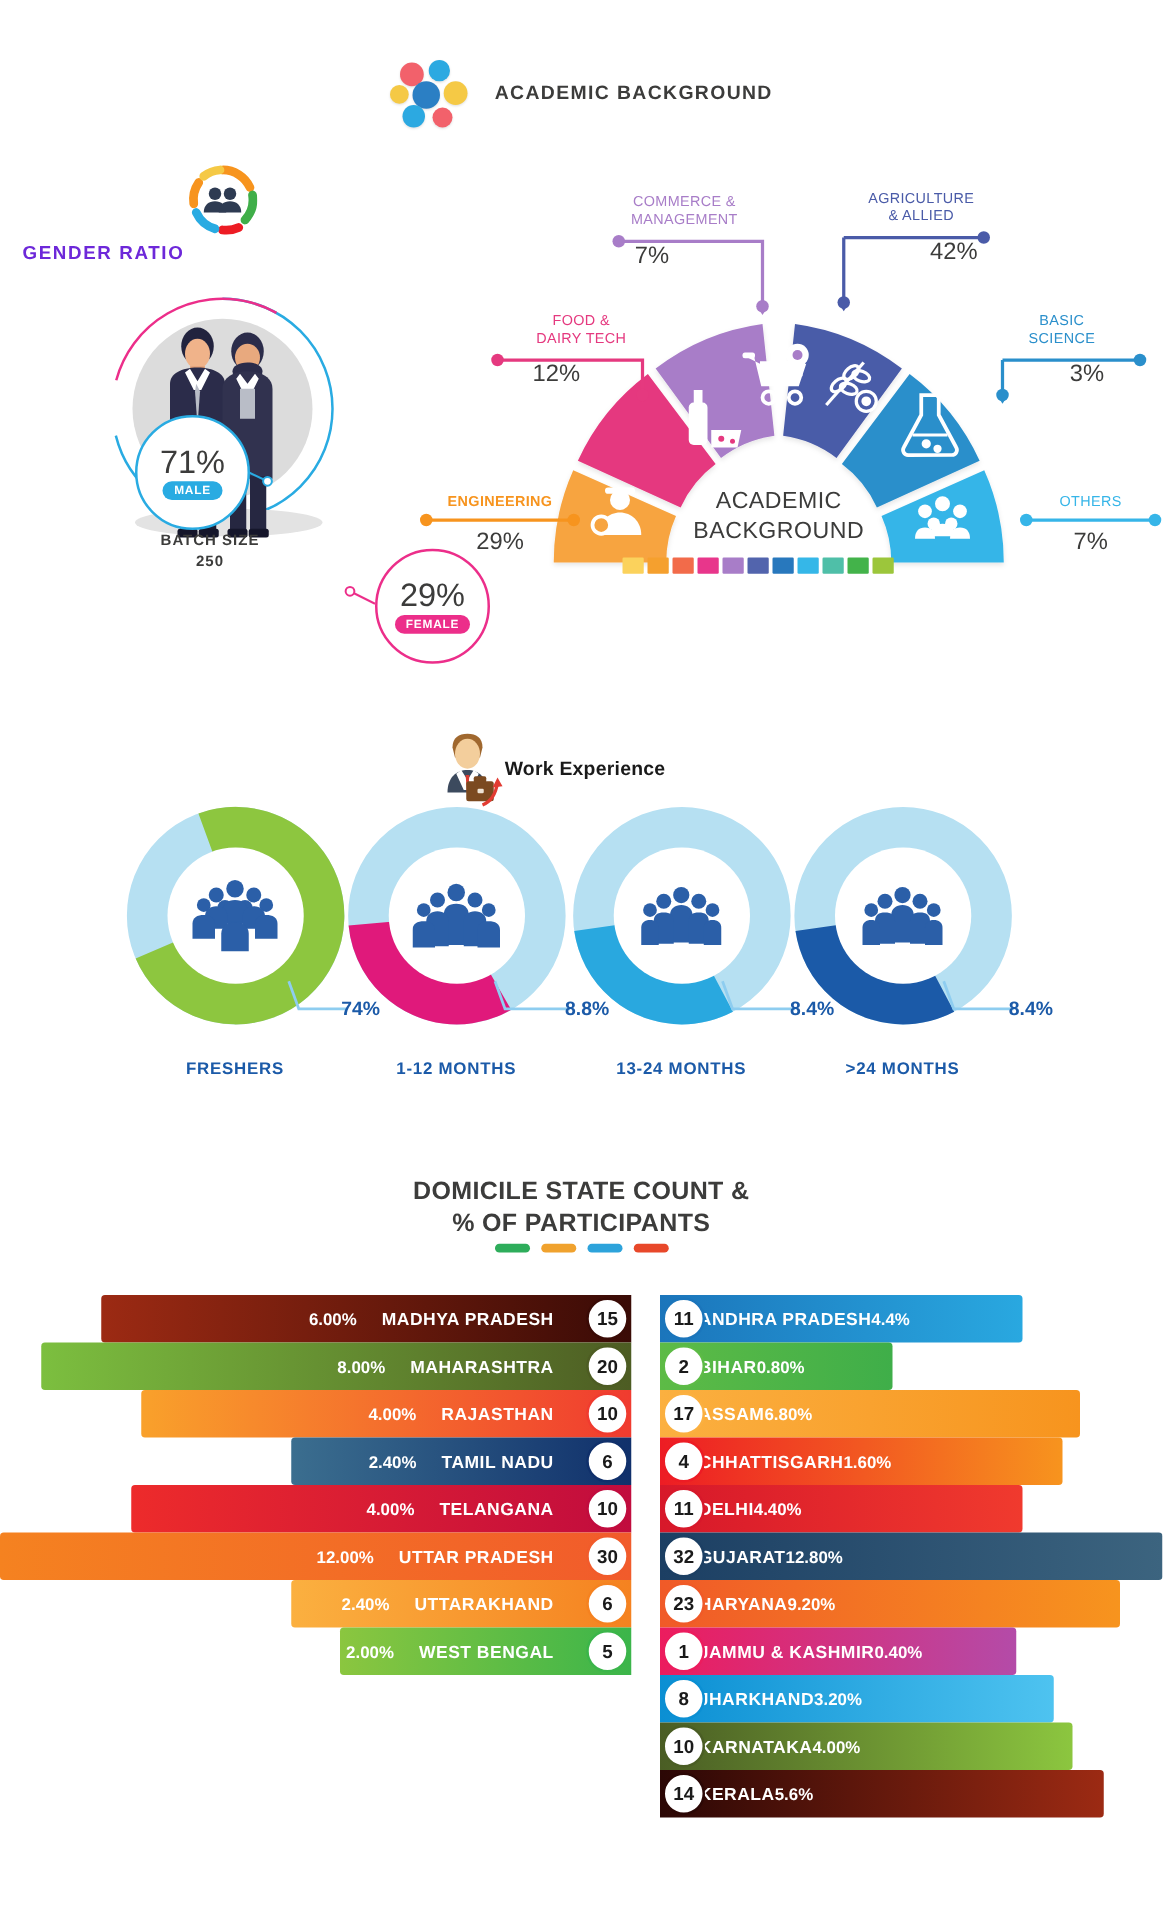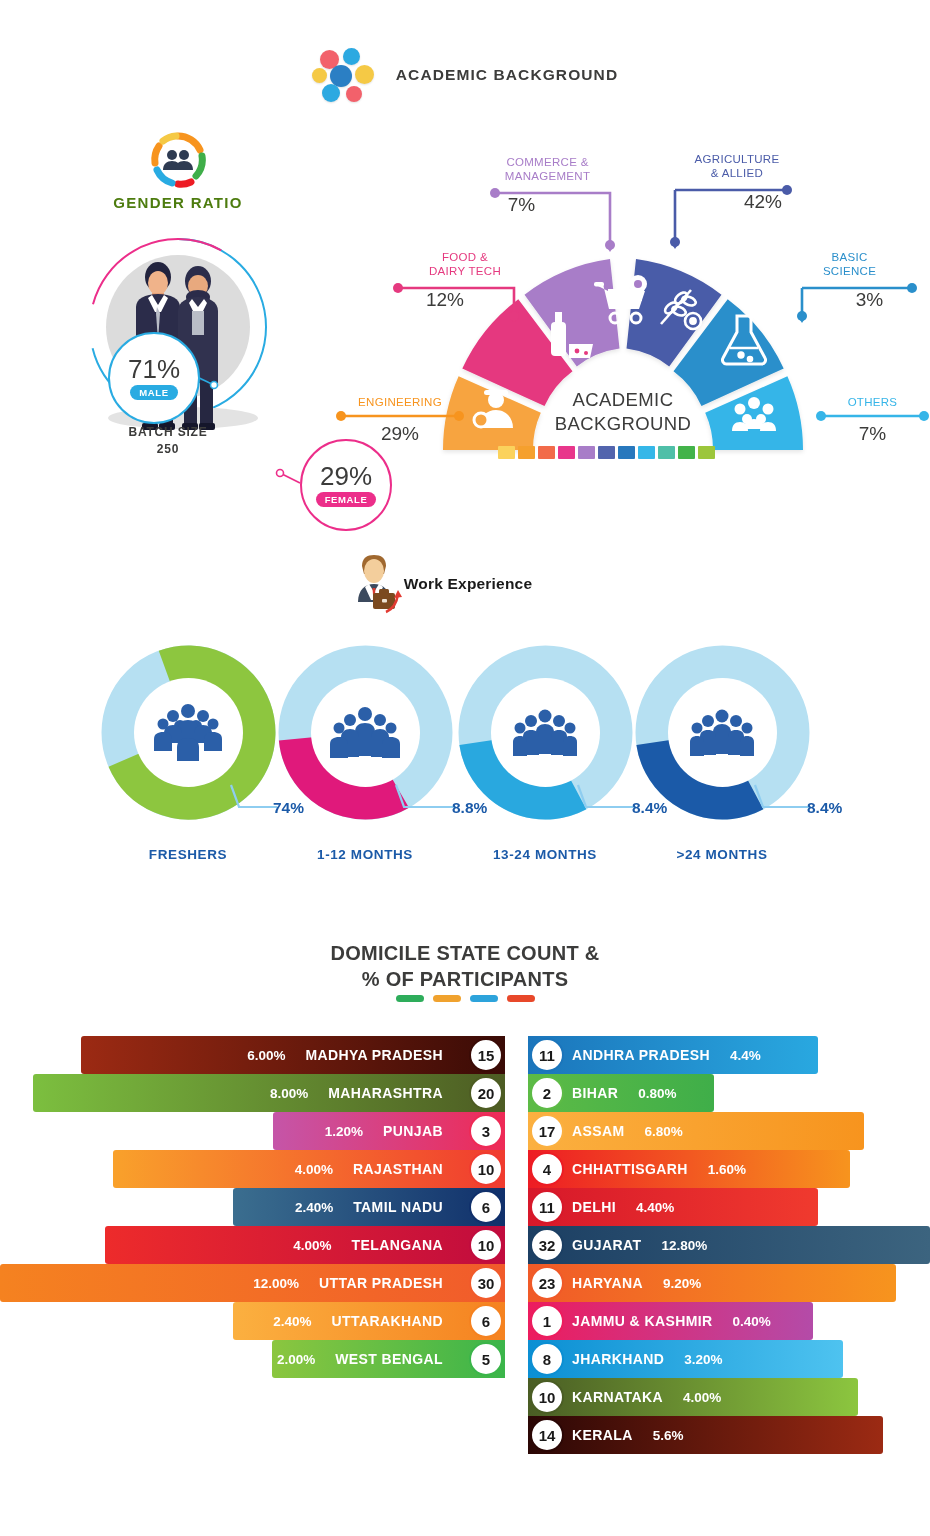--- a/index.html
+++ b/index.html
@@ -24,22 +24,22 @@
     box-shadow:0 1px 2px rgba(0,0,0,.12);
   }
   .ab-header .title{
     font-size:15.5px;font-weight:bold;letter-spacing:1.1px;color:#3c3c3b;
   }
 
   
   .gender{position:absolute;left:18px;top:132px;width:320px;height:340px;}
   .gr-icon{position:absolute;left:132px;top:0px;width:56px;height:56px;}
   .gr-title{
-    position:absolute;left:0;top:62px;width:320px;text-align:center;
-    font-size:15px;font-weight:bold;letter-spacing:1.3px;color:#4d7c0f;
+    position:absolute;left:0;top:62px;width:320px;text-align:left;
+    font-size:15px;font-weight:bold;letter-spacing:1.3px;color:#6d28d9;
   }
   .gr-stage{position:absolute;left:70px;top:105px;width:180px;height:180px;}
   .gr-ring{position:absolute;inset:0;border-radius:50%;}
   .gr-greycircle{
     position:absolute;left:18px;top:18px;width:144px;height:144px;
     border-radius:50%;background:#dcdcdc;
   }
   .gr-shadow{
     position:absolute;left:20px;top:170px;width:150px;height:22px;
     border-radius:50%;background:#e3e3e3;
@@ -72,21 +72,21 @@
   .swatches span{width:17px;height:13px;display:block;border-radius:1px;}
 
   .callout{position:absolute;}
   .callout .co-label{
     font-size:11.5px;letter-spacing:.3px;line-height:1.25;font-weight:normal;
   }
   .callout .co-val{font-size:19px;color:#3c3c3b;}
 
   
   .we-header{
-    position:absolute;left:0;top:552px;width:880px;
+    position:absolute;left:0;top:584px;width:880px;
     display:flex;align-items:center;justify-content:center;
   }
   .we-header .we-title{font-size:15.5px;font-weight:bold;color:#1a1a1a;letter-spacing:.2px;}
   .we-row{position:absolute;left:0;top:645px;width:850px;height:230px;}
   .we-item{position:absolute;width:200px;}
   .we-donut{position:relative;width:175px;height:175px;margin:0 auto;}
   .we-hole{
     position:absolute;left:33px;top:33px;width:109px;height:109px;border-radius:50%;
     background:#fff;display:flex;align-items:center;justify-content:center;
   }
@@ -121,21 +121,21 @@
   .barL .st{font-size:14px;font-weight:bold;color:#fff;letter-spacing:.4px;white-space:nowrap;}
   .barL .cnt{
     position:absolute;right:2px;top:2px;width:34px;height:34px;border-radius:50%;
     background:#fff;display:flex;align-items:center;justify-content:center;
     font-size:15px;font-weight:bold;color:#1a1a1a;box-sizing:border-box;
   }
 
   .barR{position:relative;height:38px;margin-bottom:0px;}
   .barR .fill{
     position:absolute;left:0;top:0;height:38px;border-radius:0 3px 3px 0;
-    display:flex;align-items:center;padding-left:44px;box-sizing:border-box;gap:20px;
+    display:flex;align-items:center;padding-left:31px;box-sizing:border-box;
   }
   .barR .st{font-size:14px;font-weight:bold;color:#fff;letter-spacing:.4px;white-space:nowrap;}
   .barR .pct{font-size:13.5px;font-weight:bold;color:#fff;white-space:nowrap;}
   .barR .cnt{
     position:absolute;left:2px;top:2px;width:34px;height:34px;border-radius:50%;
     background:#fff;display:flex;align-items:center;justify-content:center;
     font-size:15px;font-weight:bold;color:#1a1a1a;box-sizing:border-box;z-index:3;
   }
 </style>
 </head>
@@ -312,21 +312,21 @@
       <span style="background:#A87DC8"></span>
       <span style="background:#5264AD"></span>
       <span style="background:#2878BD"></span>
       <span style="background:#35B7E8"></span>
       <span style="background:#4FBFA8"></span>
       <span style="background:#43B34A"></span>
       <span style="background:#9CC63B"></span>
     </div>
 
     <div class="callout" style="left:0px;top:245px;width:130px;text-align:center;">
-      <div class="co-label" style="color:#F7941E;">ENGINEERING</div>
+      <div class="co-label" style="color:#F7941E;font-weight:bold;">ENGINEERING</div>
       <svg width="130" height="14" style="display:block">
         <line x1="6" y1="7" x2="124" y2="7" stroke="#F7941E" stroke-width="2.6"></line>
         <circle cx="6" cy="7" r="5" fill="#F7941E"></circle>
           <circle cx="124" cy="7" r="5" fill="#F7941E"></circle>
       </svg>
       <div class="co-val">29%</div>
     </div>
 
     <div class="callout" style="left:55px;top:100px;width:150px;text-align:center;">
       <div class="co-label" style="color:#E5397F;">
@@ -558,27 +558,20 @@
         <div class="cnt" style="border: 2px solid rgb(58, 11, 6);">15</div>
       </div>
       <div class="barL">
         <div class="fill" style="left:33px;background:linear-gradient(90deg,#7CBF3F,#4D5C23);">
           <span class="pct">8.00%</span>
           <span class="st">MAHARASHTRA</span>
         </div>
         <div class="cnt" style="border: 2px solid rgb(77, 92, 35);">20</div>
       </div>
       <div class="barL">
-        <div class="fill" style="left:273px;background:linear-gradient(90deg,#C555A8,#EE2A56);">
-          <span class="pct">1.20%</span>
-          <span class="st">PUNJAB</span>
-        </div>
-        <div class="cnt" style="border: 2px solid rgb(238, 42, 86);">3</div>
-      </div>
-      <div class="barL">
         <div class="fill" style="left:113px;background:linear-gradient(90deg,#F9A12B,#F03B2F);">
           <span class="pct">4.00%</span>
           <span class="st">RAJASTHAN</span>
         </div>
         <div class="cnt" style="border: 2px solid rgb(240, 59, 47);">10</div>
       </div>
       <div class="barL">
         <div class="fill" style="left:233px;background:linear-gradient(90deg,#3B6E8F,#10306B);">
           <span class="pct">2.40%</span>
           <span class="st">TAMIL NADU</span>

